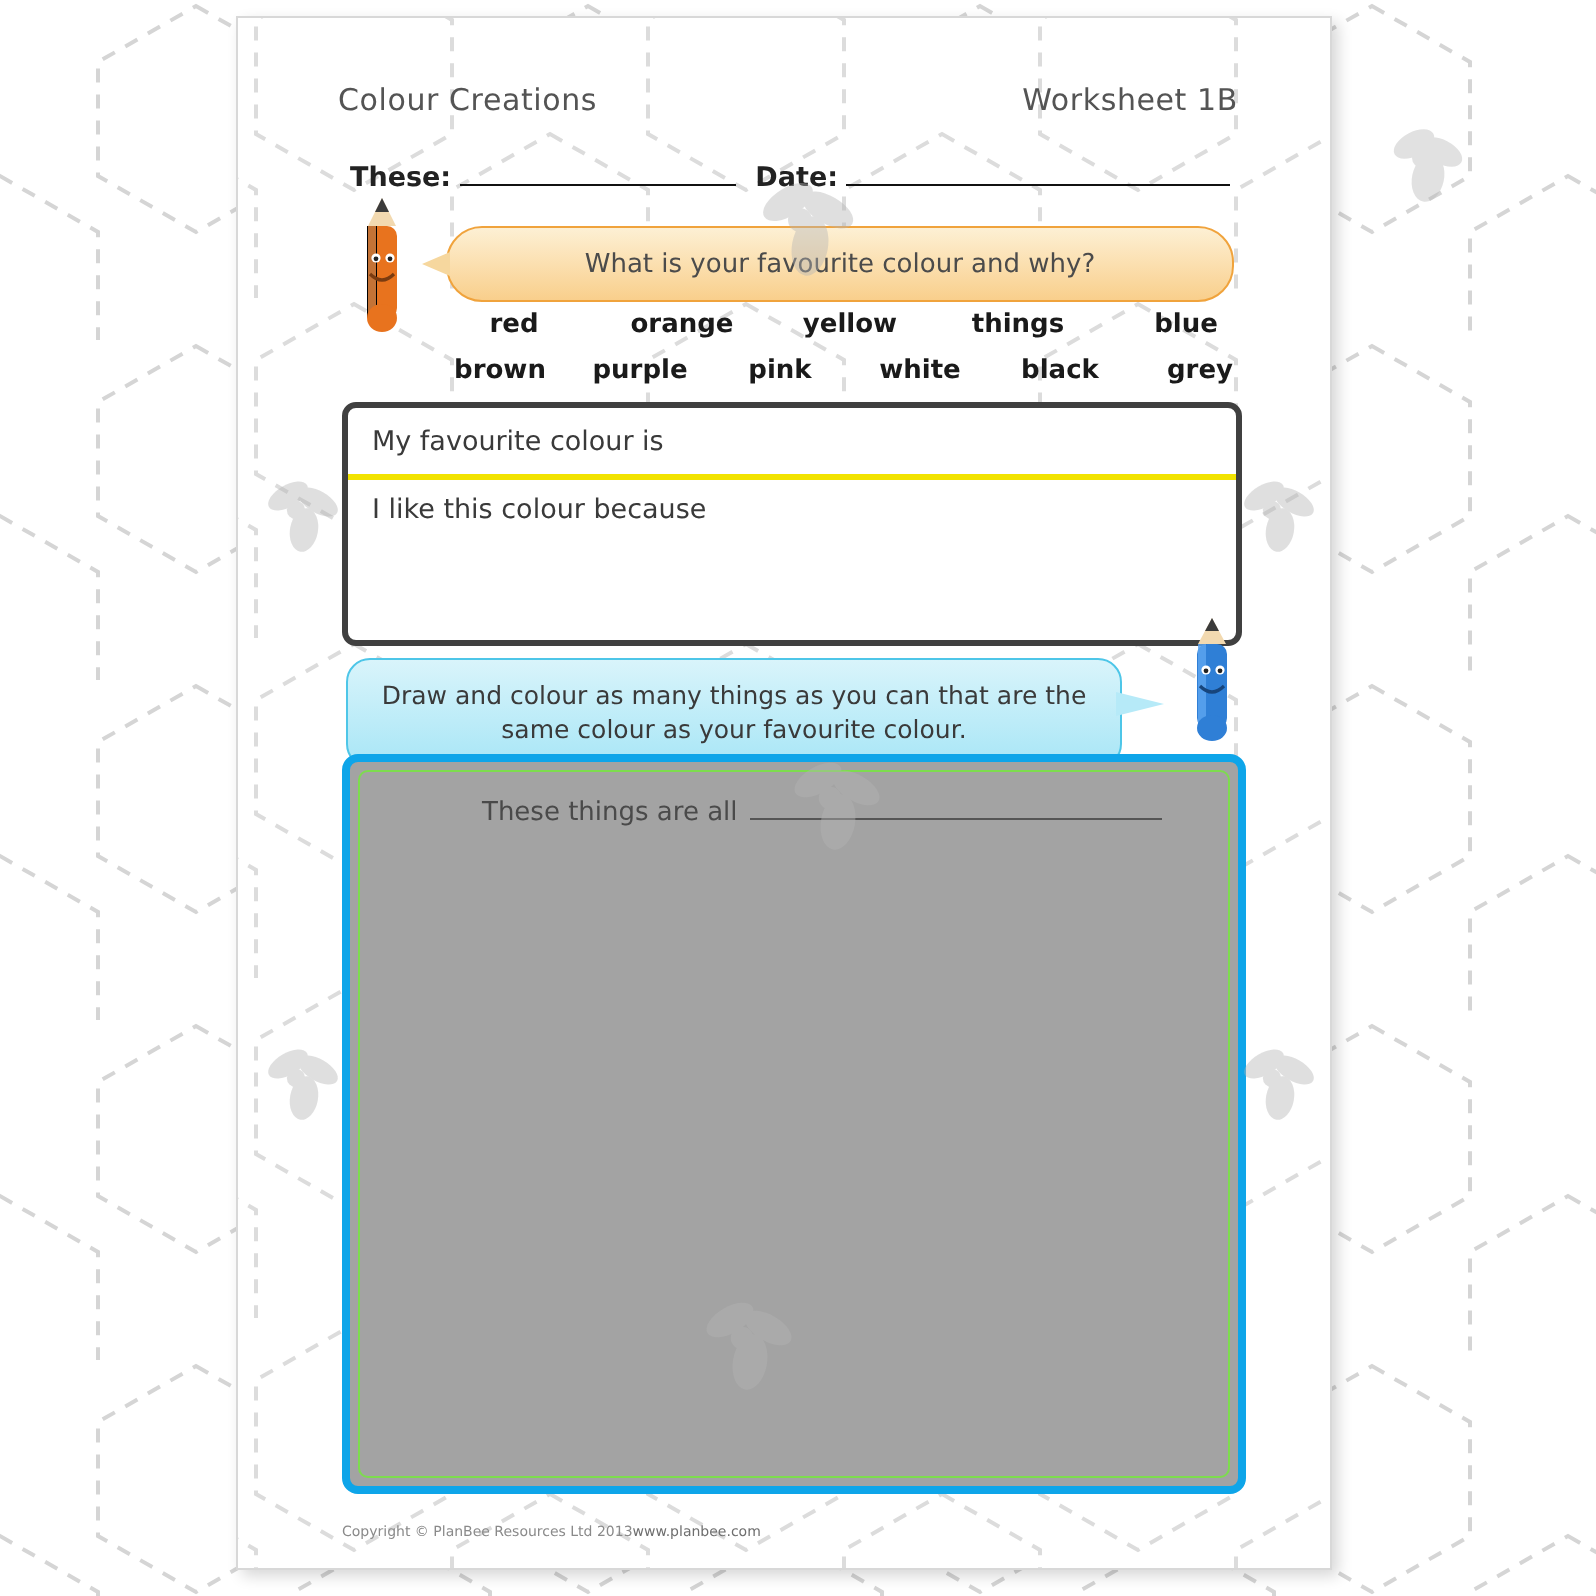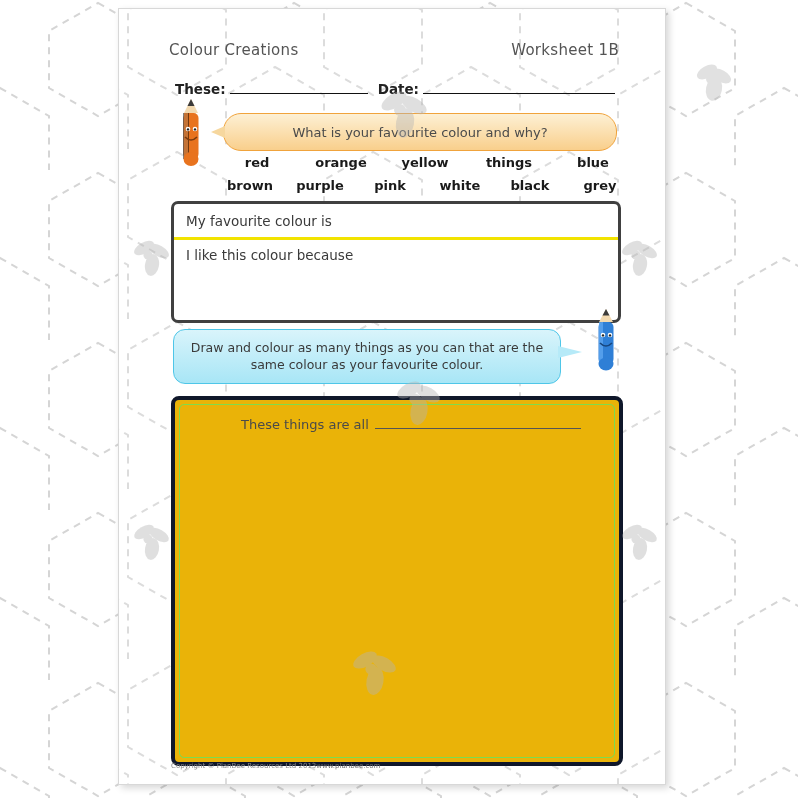--- a/index.html
+++ b/index.html
@@ -210,26 +210,26 @@
     width: 0; height: 0;
     border-top: 6px solid transparent;
     border-bottom: 6px solid transparent;
     border-left: 24px solid #b6eaf8;
   }
 
   
   .box-green {
     position: absolute;
     left: 52px;
-    top: 387px;
+    top: 368px;
     width: 444px;
     height: 362px;
-    border: 4px solid #0f172a;
+    border: 4px solid #0ea5e9;
     border-radius: 8px;
-    background: #eab308;
+    background: #a3a3a3;
   }
   .box-green .green-inner {
     position: absolute;
     inset: 4px;
     border: 1.5px solid #7ddc4e;
     border-radius: 5px;
   }
   .these-things {
     position: absolute;
     left: 66px;

